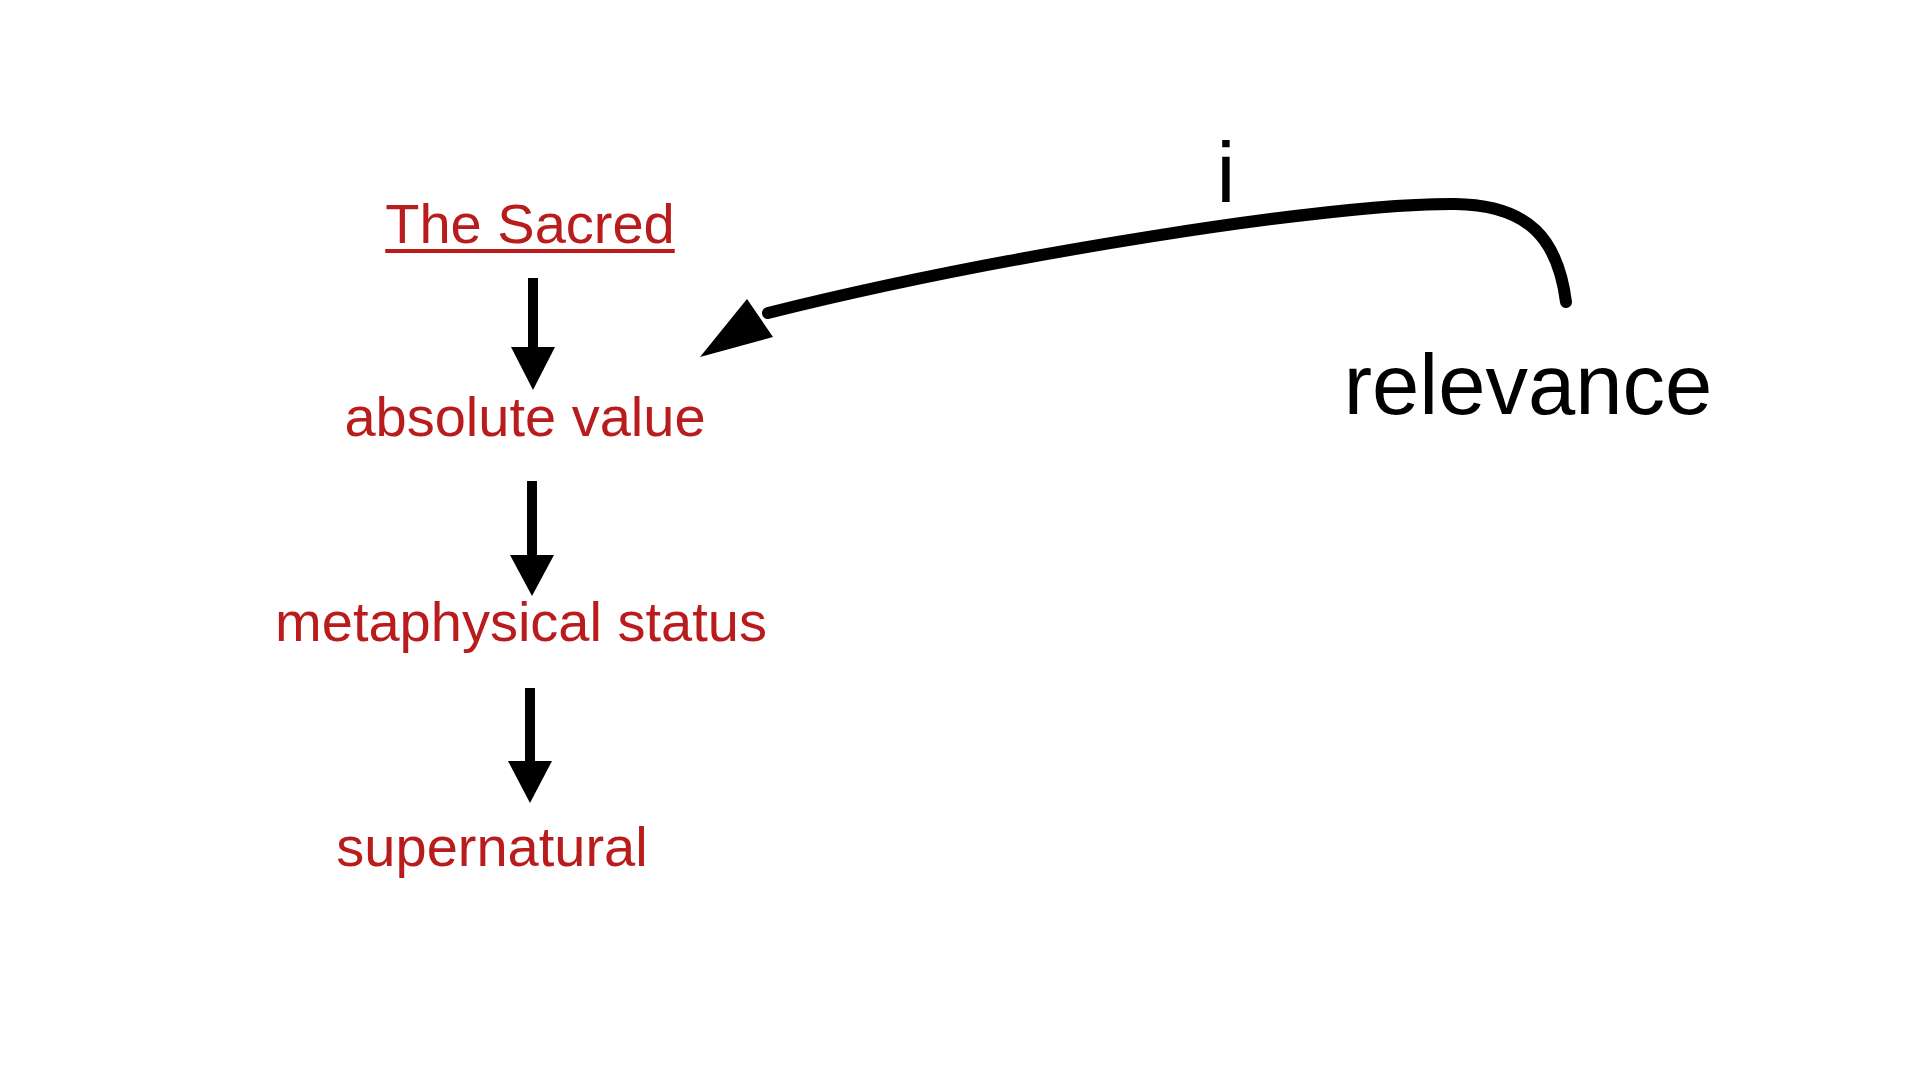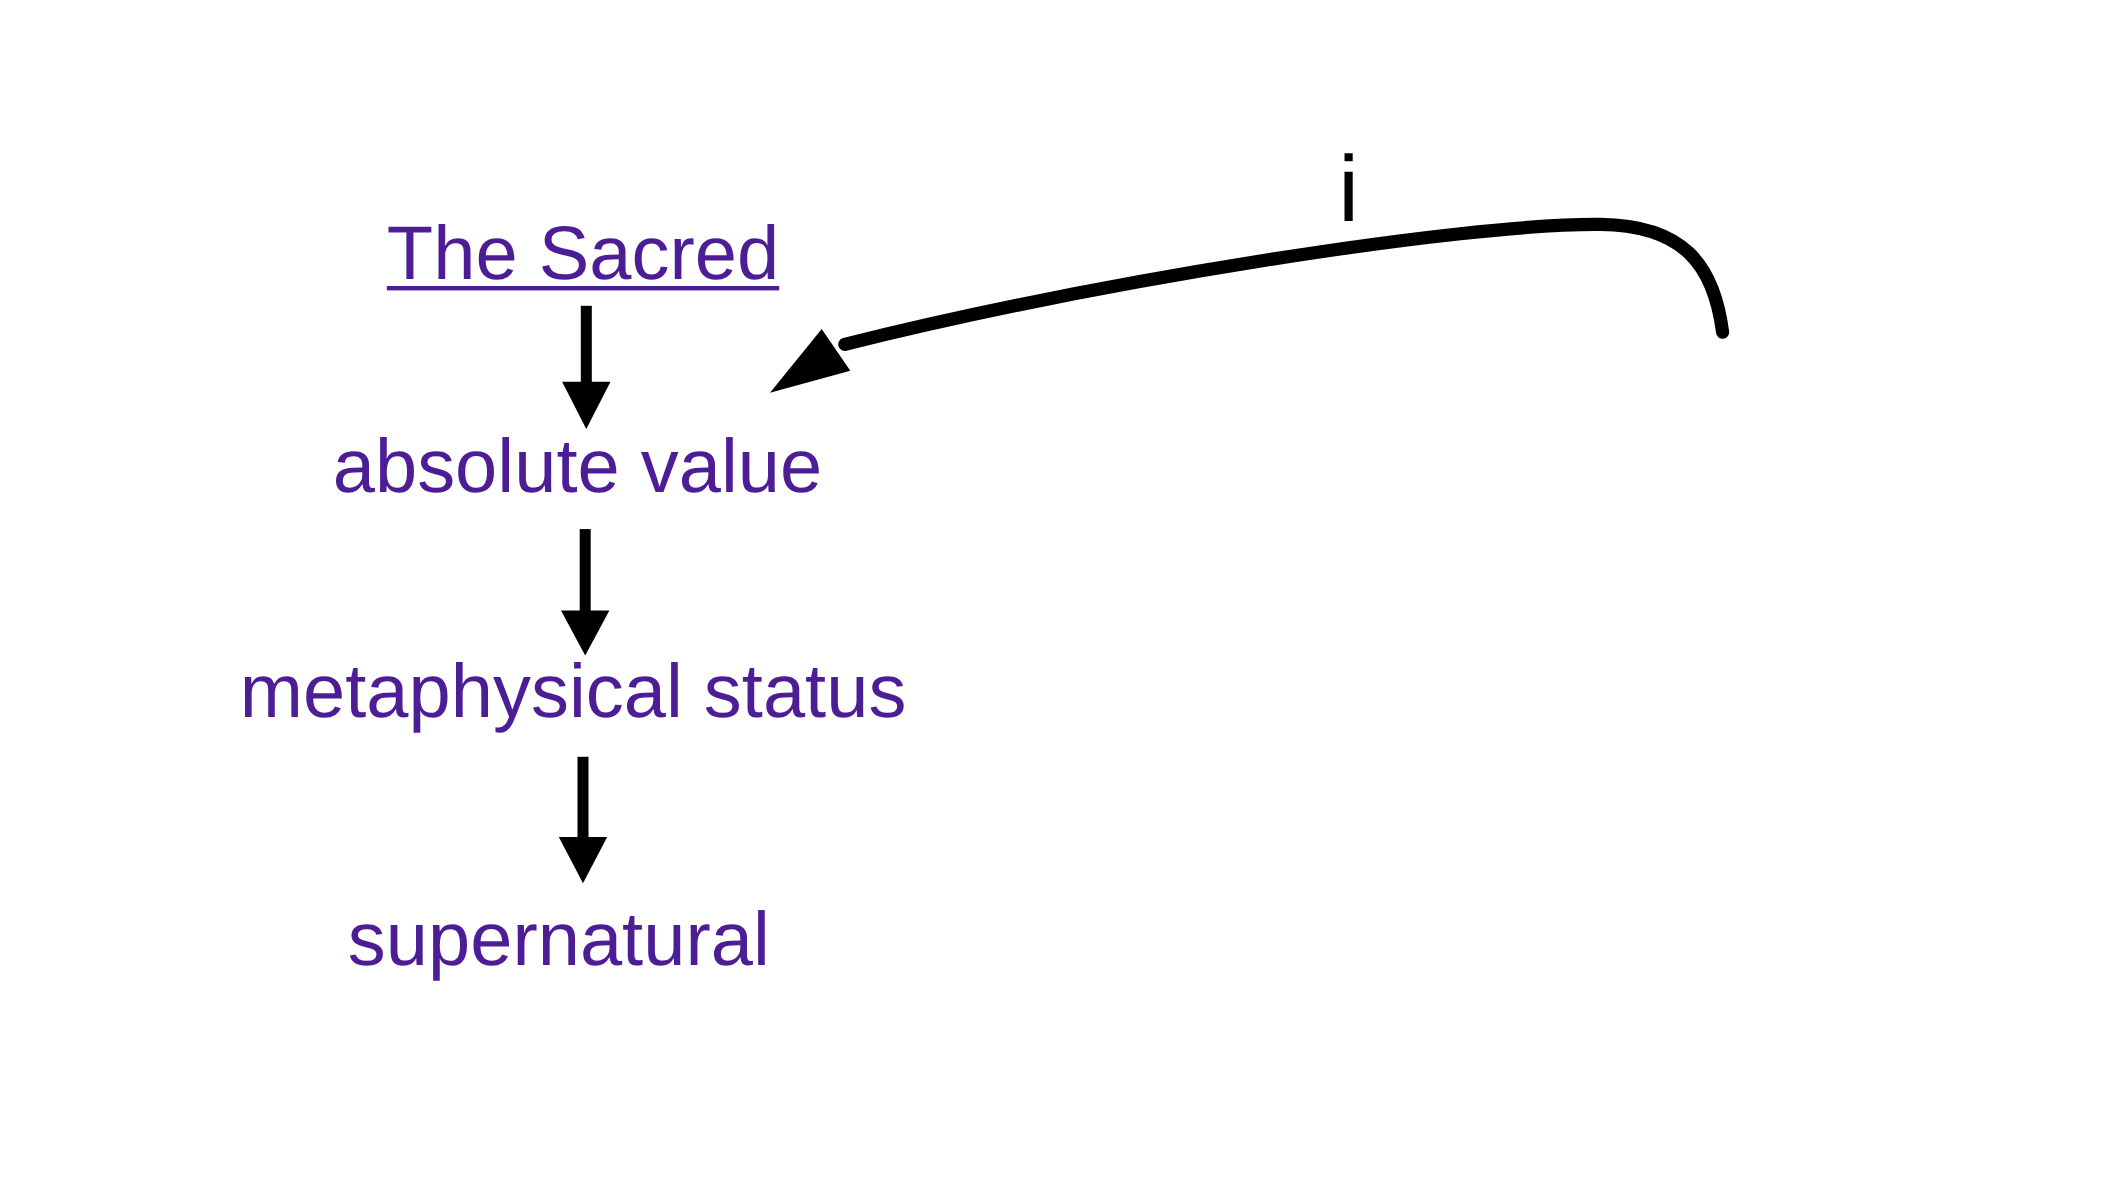--- a/index.html
+++ b/index.html
@@ -26,23 +26,23 @@
     left: 0;
     top: 0;
     width: 1920px;
     height: 1080px;
     pointer-events: none;
   }
   .node {
     position: absolute;
     transform: translateX(-50%);
     white-space: nowrap;
-    font-size: 69px;
+    font-size: 56px;
     line-height: 1.2;
-    color: #4c1d95;
+    color: #b91c1c;
     letter-spacing: 0px;
   }
   .underlined {
     text-decoration: underline;
     text-decoration-thickness: 4px;
     text-underline-offset: 6px;
   }
   .annotation {
     position: absolute;
     transform: translateX(-50%);
@@ -55,21 +55,21 @@
     transform: translateX(-50%);
     font-size: 85px;
     line-height: 82px;
     text-align: center;
     white-space: nowrap;
   }
   
   #node-sacred        { left: 530px;  top: 190px; }
   #node-absolute      { left: 525px;  top: 383px; }
   #node-metaphysical  { left: 521px;  top: 588px; }
-  #node-supernatural  { left: 508px;  top: 813px; }
+  #node-supernatural  { left: 492px;  top: 813px; }
   #annotation-i       { left: 1226px; top: 122px; }
   #annotation-essence { left: 1528px; top: 344px; }
 </style>
 </head>
 <body>
 
 <div class="canvas">
 
   <svg class="layer" viewBox="0 0 1920 1080" aria-hidden="true">
 
@@ -100,15 +100,16 @@
 
   <div class="node" id="node-supernatural">
     <span>supernatural</span>
   </div>
 
   <div class="annotation" id="annotation-i">
     <span>i</span>
   </div>
 
   <div class="two-line" id="annotation-essence">
+    <div>relevance</div>
   </div>
 
 </div>
 
 </body></html>

